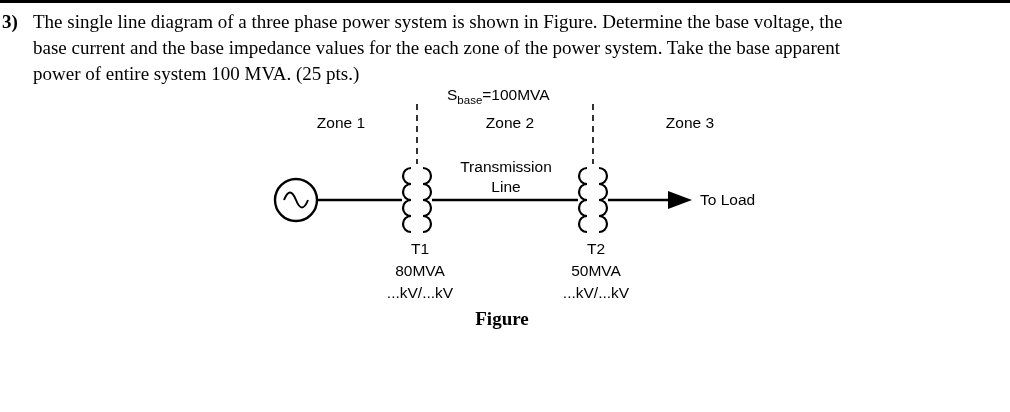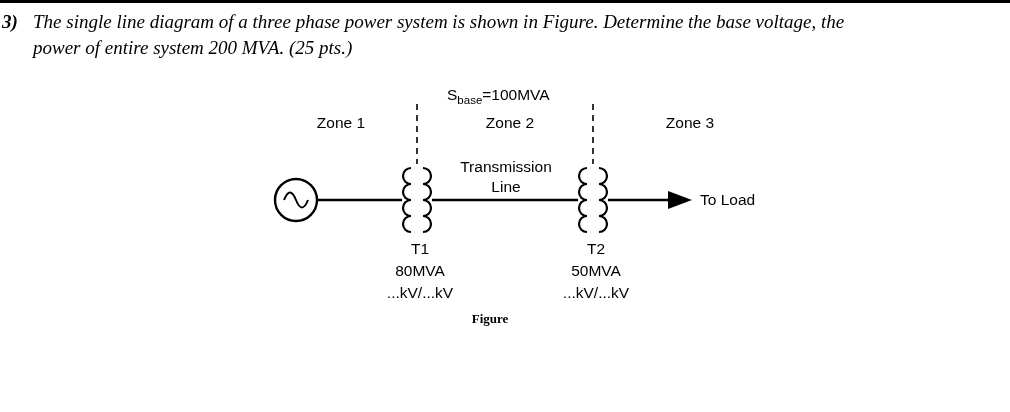--- a/index.html
+++ b/index.html
@@ -11,55 +11,56 @@
     font-family:"Liberation Serif", serif;
     color:#000;
   }
   #top-rule{
     position:absolute;left:0;top:0;width:1010px;height:3px;background:#000;
   }
   .question{
     position:absolute;left:2px;top:9px;width:1004px;
     font-size:19px;line-height:26px;
   }
-  .q-line{white-space:nowrap;font-style:italic;}
+  .q-line{white-space:nowrap;}
   .q-num{display:inline-block;width:31px;font-weight:bold;}
   .q-cont{padding-left:31px;}
   #figure-svg{
     position:absolute;left:0;top:80px;width:1010px;height:228px;
   }
   .fig-label{
     font-family:"Liberation Sans", sans-serif;
     font-size:15.5px;fill:#000;
   }
   .fig-sub{font-size:11.5px;}
   .caption{
     position:absolute;left:0;top:306px;width:980px;
-    text-align:center;font-weight:bold;font-size:13px;line-height:26px;
+    text-align:center;font-weight:bold;font-size:19px;line-height:26px;padding-left:12px;
   }
   .note{
     position:absolute;left:2px;top:331px;width:1006px;
     font-size:19px;line-height:26px;
   }
   .note-justify{
     text-align:justify;
     text-align-last:justify;
   }
   svg line, svg path, svg circle{stroke:#000;fill:none;}
 </style>
 </head>
 <body>
 
 <div id="page">
 
   <div id="top-rule"></div>
 
   <div class="question">
     <div class="q-line"><span class="q-num">3)</span><span>The single line diagram of a three phase power system is shown in Figure. Determine the base voltage, the</span></div>
-    <div class="q-line q-cont">power of entire system 200 MVA. (25 pts.)</div>
+    <div class="q-line q-cont">base current and the base impedance values for the each zone of the power system. Take the base apparent</div>
+    <div class="q-line q-cont">power of entire system 100 MVA. (25 pts.)</div>
   </div>
 
   <svg id="figure-svg" viewBox="0 0 1010 228" xmlns="http://www.w3.org/2000/svg">
 
     <text class="fig-label" x="447" y="20"><tspan>S</tspan><tspan class="fig-sub" dy="4">base</tspan><tspan dy="-4">=100MVA</tspan></text>
 
     <line x1="417" y1="24" x2="417" y2="84" stroke-width="1.6" stroke-dasharray="6,5"></line>
     <line x1="593" y1="24" x2="593" y2="84" stroke-width="1.6" stroke-dasharray="6,5"></line>
 
     <text class="fig-label" x="341" y="48" text-anchor="middle">Zone 1</text>

